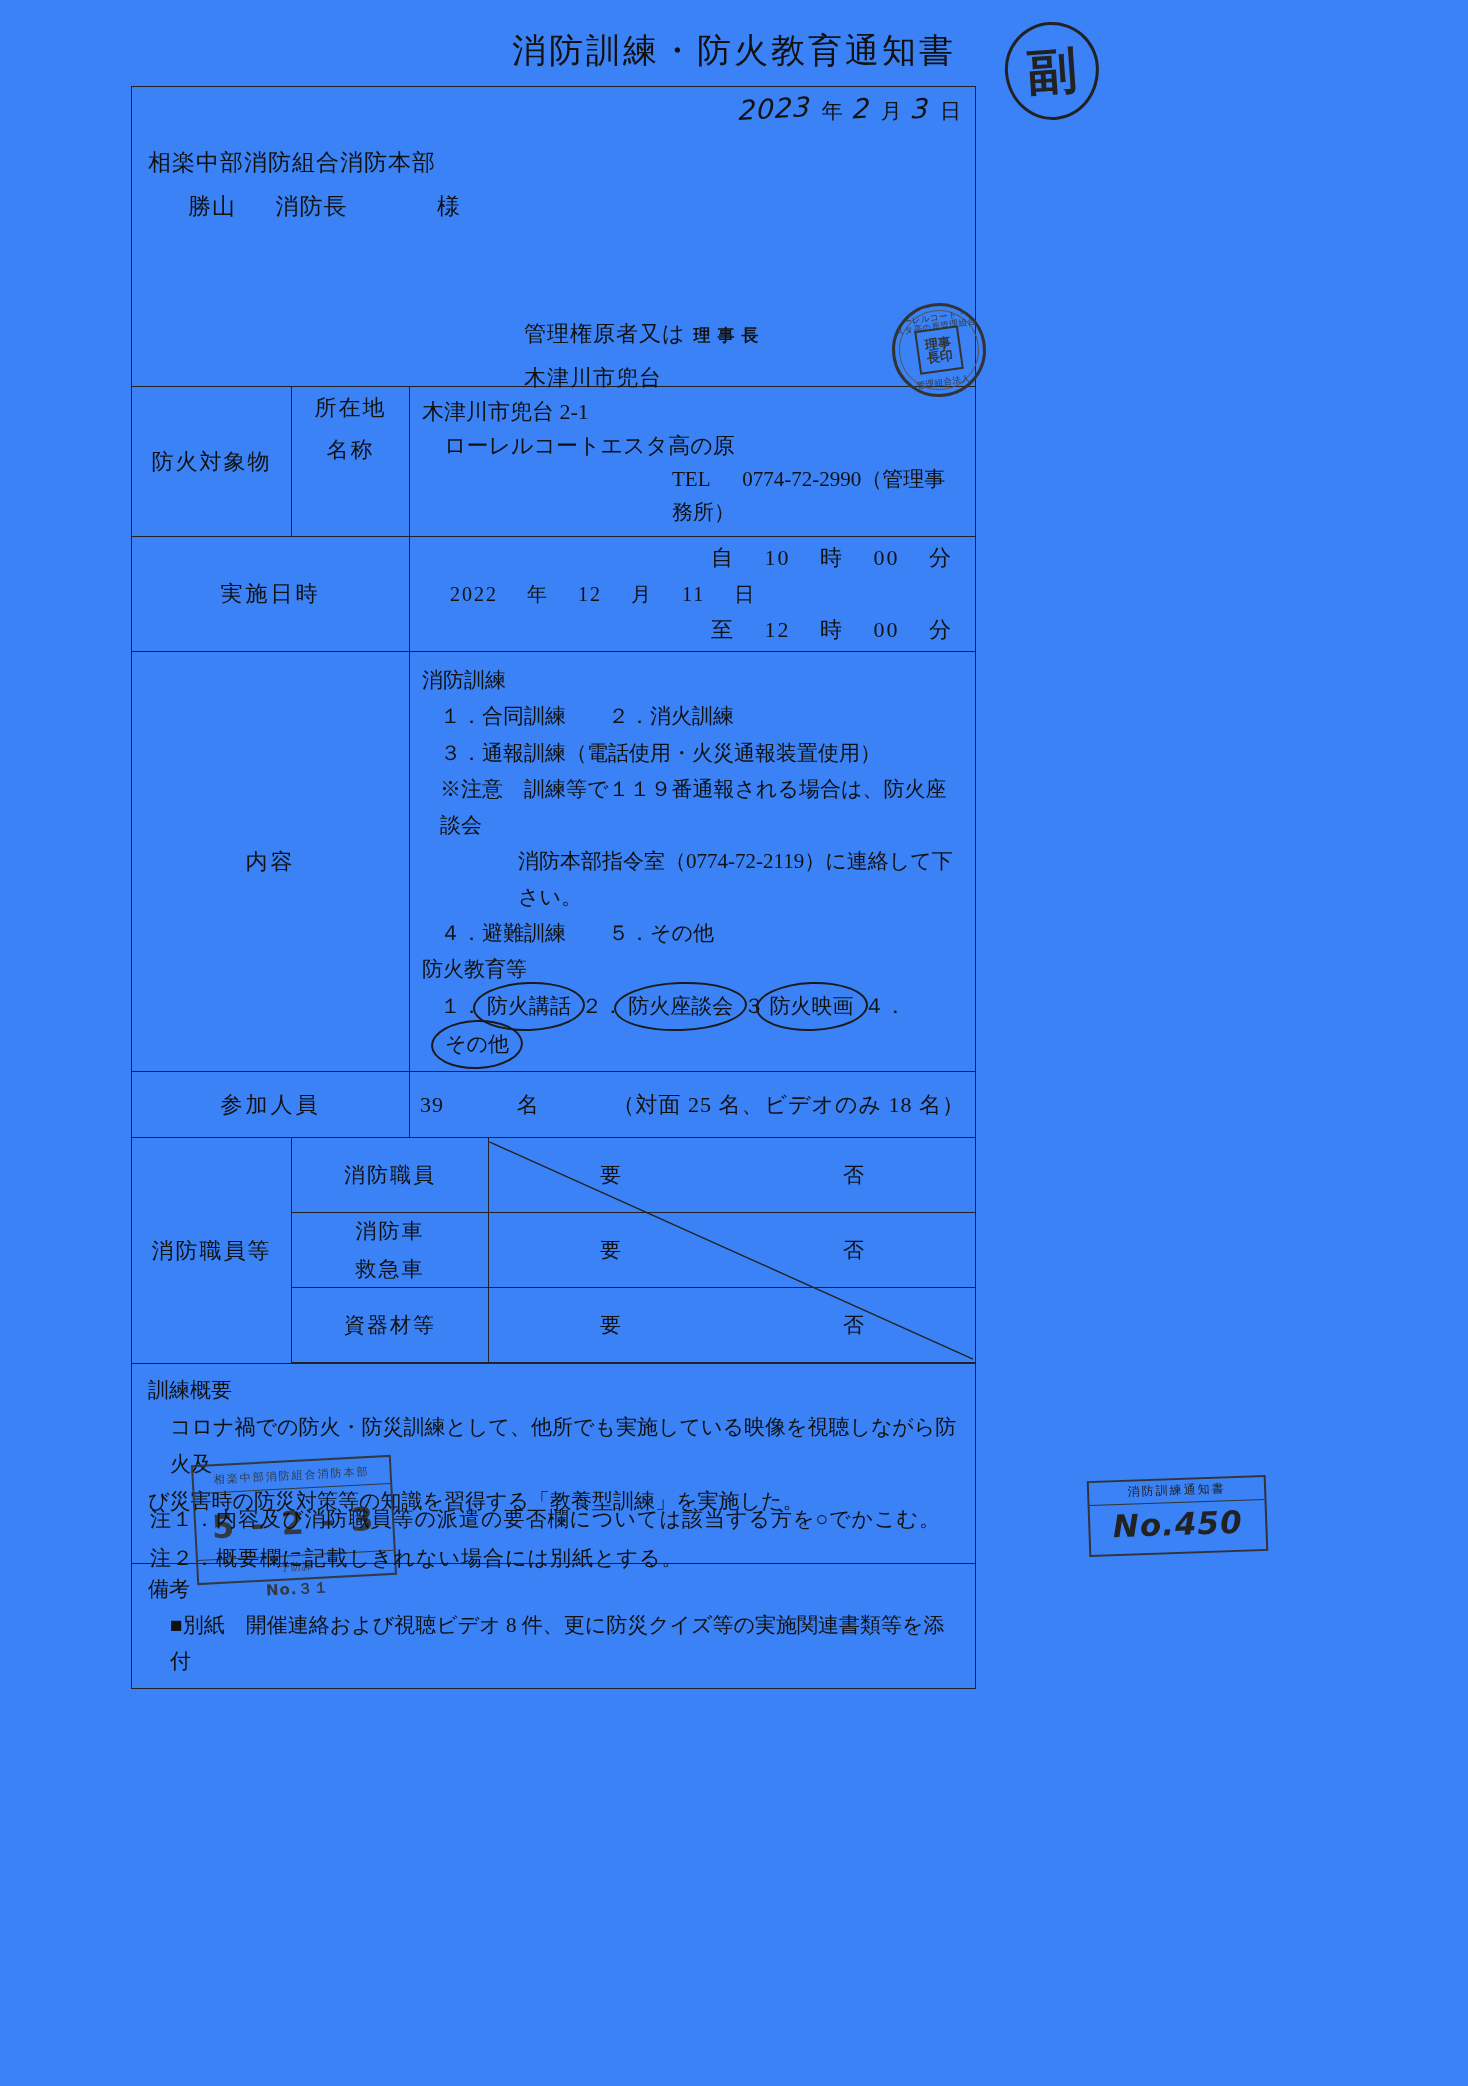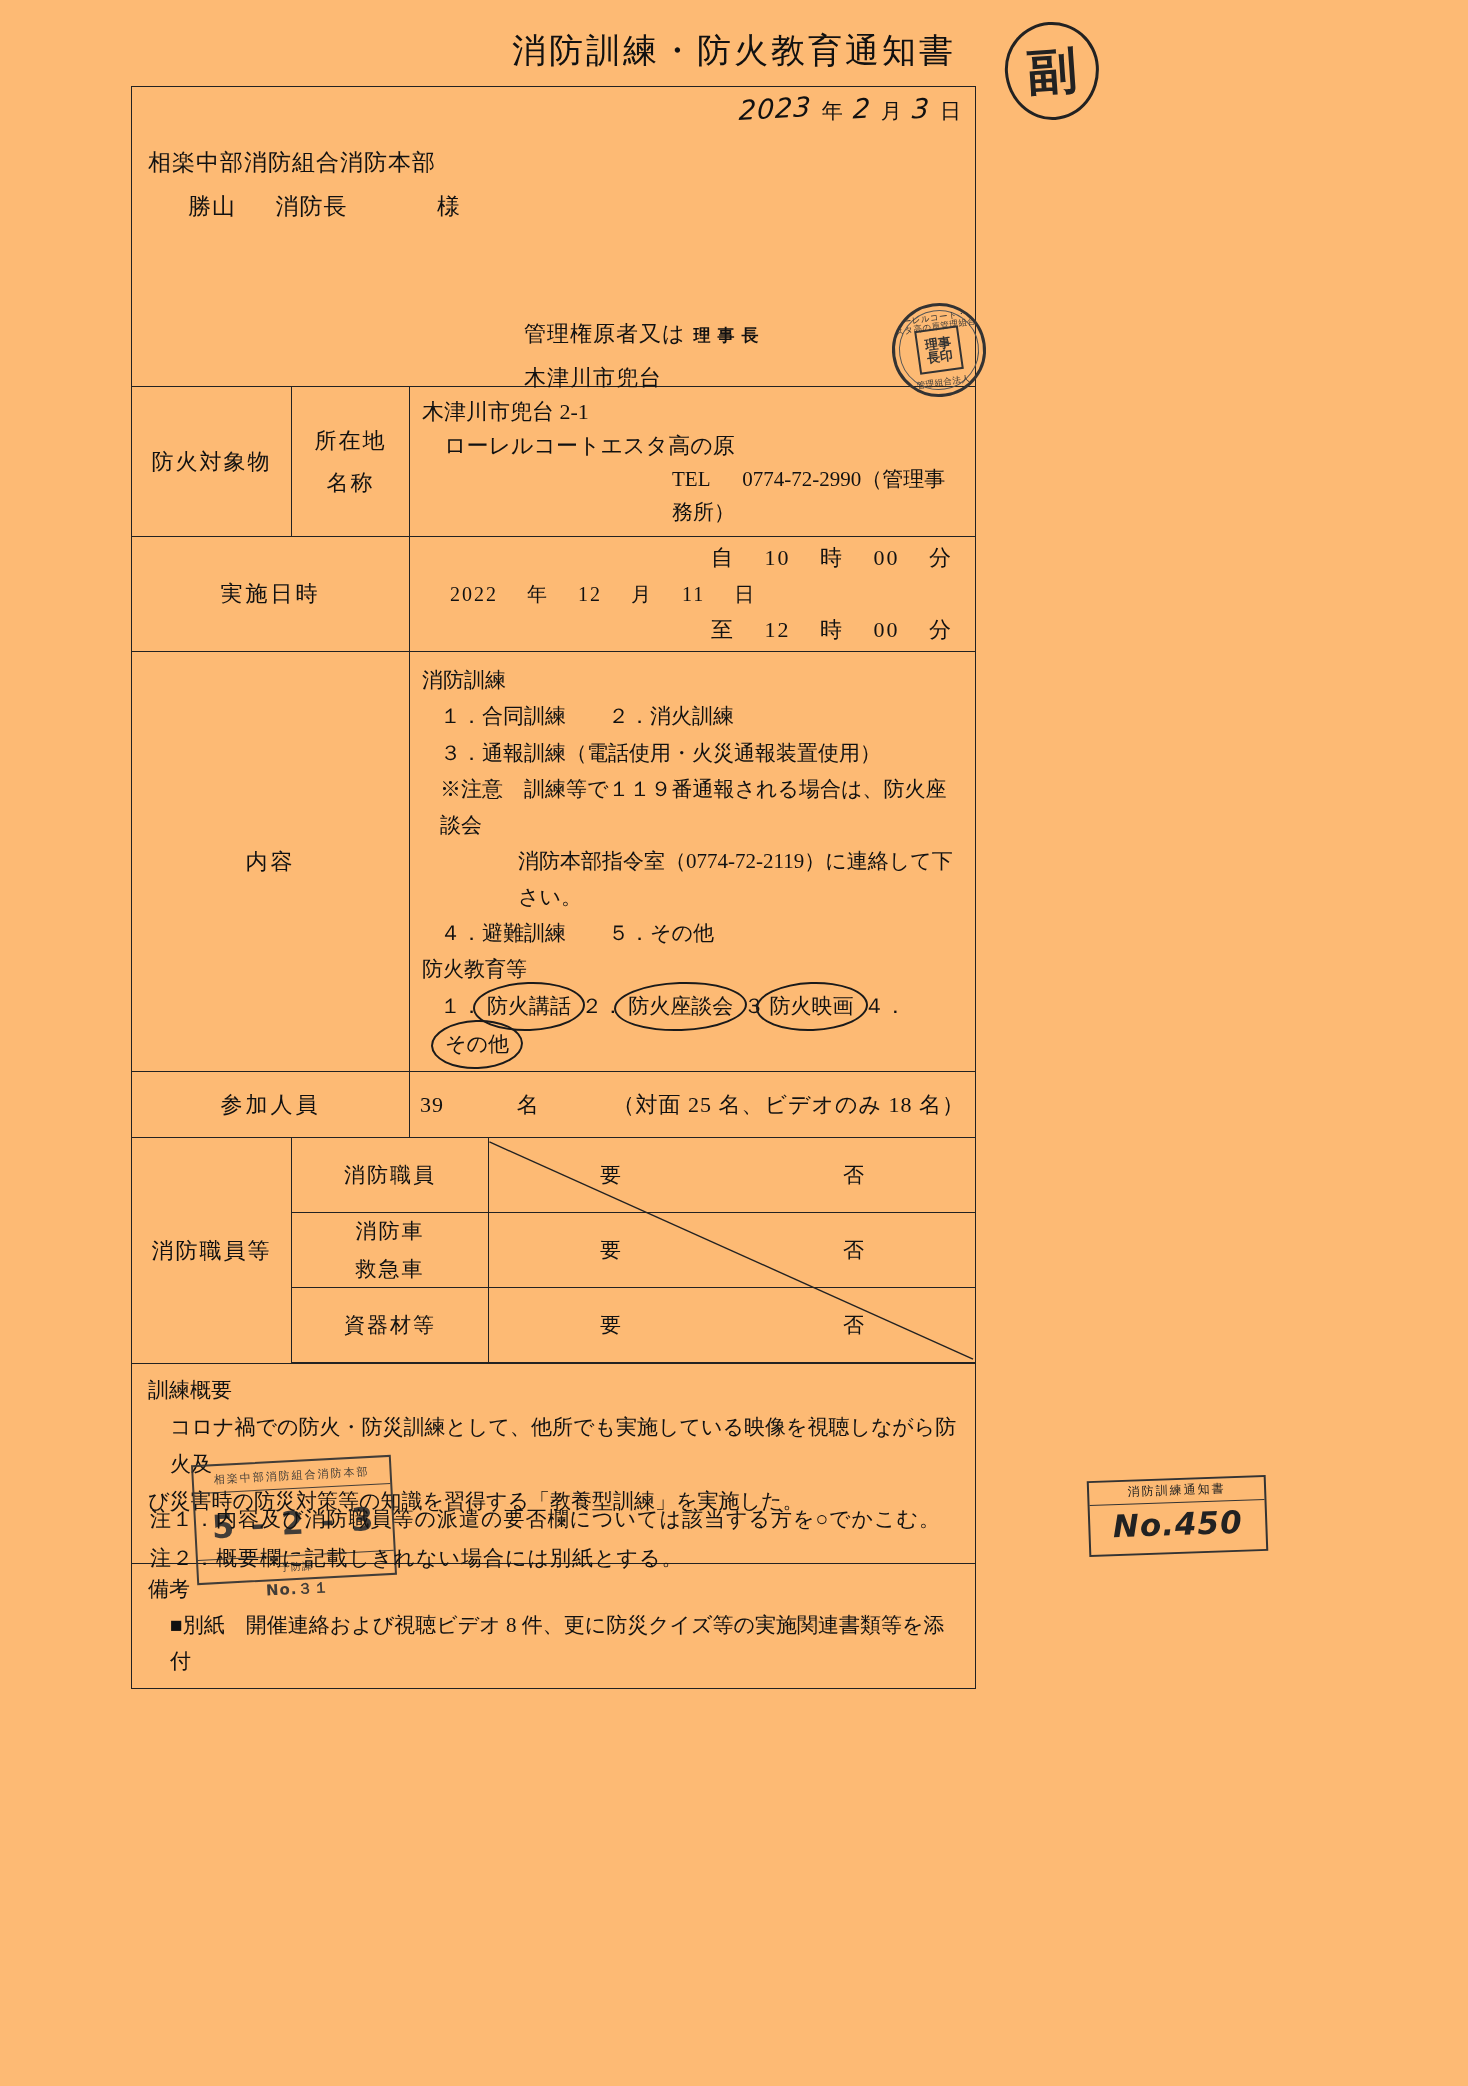--- a/index.html
+++ b/index.html
@@ -12,21 +12,21 @@
     height: 2086px;
     position: relative;
     font-family: "Liberation Serif", "DejaVu Serif", serif;
     color: #111;
     overflow: hidden;
   }
 
   .page {
     position: absolute;
     inset: 0;
-    background: #fdba74;
+    background: #3b82f6;
   }
 
   
   .doc-title {
     position: absolute;
     top: 28px;
     left: 0;
     width: 100%;
     text-align: center;
     font-size: 34px;
@@ -169,21 +169,21 @@
     text-align: center;
     font-size: 8.5px;
     letter-spacing: 0.5px;
   }
   .seal-round .arc.top { top: 7px; }
   .seal-round .arc.bottom { bottom: 7px; }
 
   
   .r-target { min-height: 104px; }
   .c-label-1 { width: 160px; display: flex; align-items: center; justify-content: center; font-size: 22px; letter-spacing: 2px; }
-  .c-label-2 { width: 118px; display: flex; flex-direction: column; align-items: center; justify-content: center; font-size: 22px; letter-spacing: 2px; gap: 12px; }
+  .c-label-2 { width: 118px; display: flex; flex-direction: column; align-items: center; font-size: 22px; letter-spacing: 2px; gap: 12px; }
   .c-addr { flex: 1; padding: 8px 12px; font-size: 22px; line-height: 1.55; }
   .c-addr .ln2 { margin-left: 22px; }
   .c-addr .tel { text-align: left; margin-left: 250px; font-size: 21px; }
 
   
   .r-datetime { min-height: 115px; }
   .c-dt-label { width: 278px; display: flex; align-items: center; justify-content: center; font-size: 22px; letter-spacing: 3px; }
   .c-dt-body { flex: 1; position: relative; }
   .dt-main { position: absolute; top: 44px; left: 40px; font-size: 20px; letter-spacing: 2px; }
   .dt-from { position: absolute; top: 6px; right: 22px; font-size: 22px; letter-spacing: 2px; }

